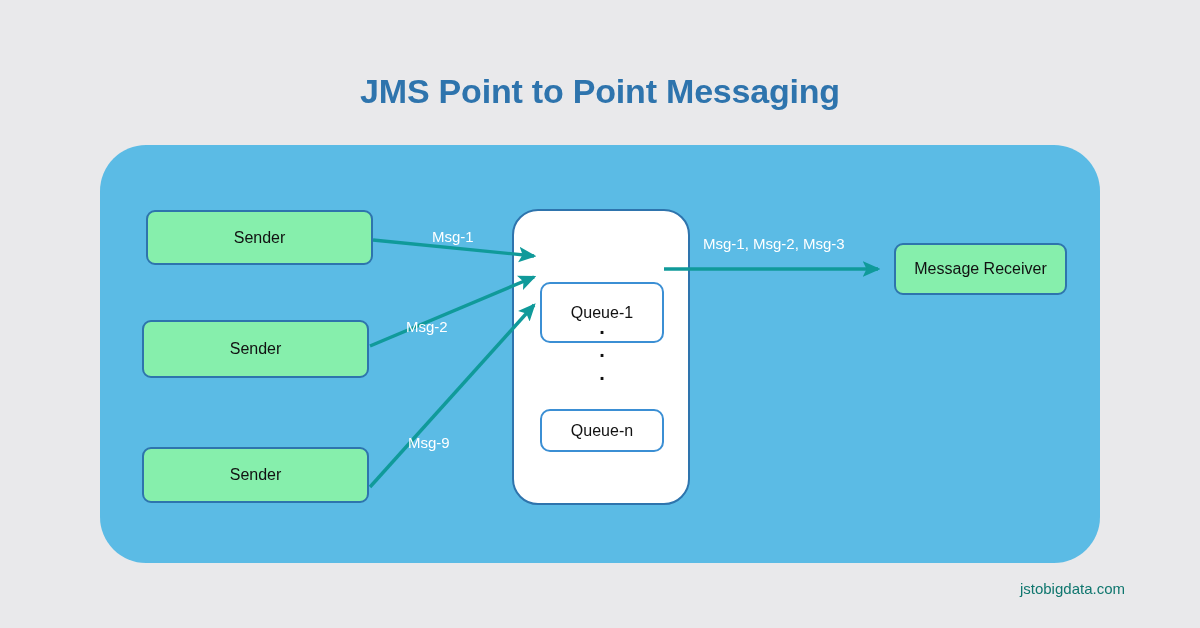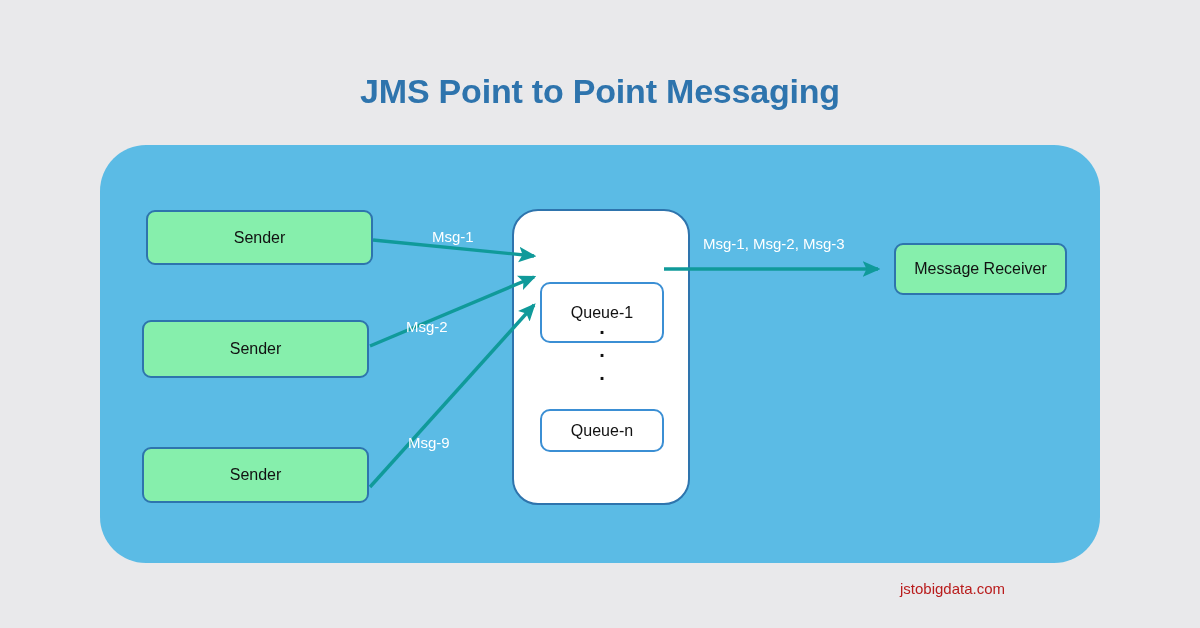--- a/index.html
+++ b/index.html
@@ -133,23 +133,23 @@
     height: 628px;
     pointer-events: none;
   }
 
   
   #watermark {
     position: absolute;
     left: 900px;
     top: 580px;
     width: 225px;
-    text-align: left;
+    text-align: right;
     font-size: 15px;
-    color: #b91c1c;
+    color: #0f766e;
   }
 </style>
 </head>
 <body>
 
 <div id="canvas">
 
   <div id="page-title">JMS Point to Point Messaging</div>
 
   <div id="blue-panel"></div>

